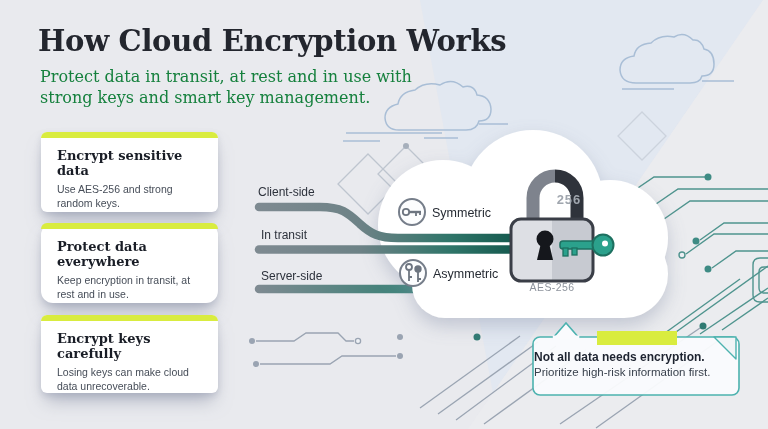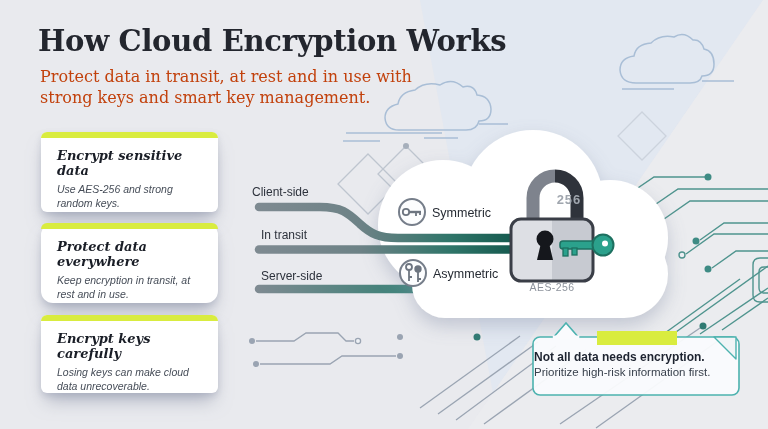--- a/index.html
+++ b/index.html
@@ -5,26 +5,26 @@
   html,body{margin:0;padding:0;}
   .stage{position:relative;width:768px;height:429px;overflow:hidden;
     background:#e9eaee;
     font-family:"Liberation Sans",sans-serif;}
   .scene{position:absolute;inset:0;}
   .abs{position:absolute;}
   
   .title{left:38px;top:24px;font-family:"DejaVu Serif",serif;font-weight:700;
     font-size:29px;color:#23262e;letter-spacing:-0.3px;}
   .subtitle{left:40px;top:66px;font-family:"DejaVu Serif",serif;font-size:16px;
-    color:#c2410c;line-height:1.32;}
+    color:#15803d;line-height:1.32;}
   .subtitle span{display:block;}
   
   .card{left:41px;width:177px;background:#ffffff;border-radius:6px;
     box-shadow:0 12px 18px -5px rgba(128,135,158,.55),0 3px 6px rgba(128,135,158,.25);
-    padding:16px 16px 0 16px;box-sizing:border-box;font-style:italic;}
+    padding:16px 16px 0 16px;box-sizing:border-box;}
   .card .bar{position:absolute;left:0;top:0;right:0;height:6px;
     border-radius:6px 6px 0 0;background:#d9ec3f;}
   .card h3{margin:0 0 4px 0;font-family:"DejaVu Serif",serif;font-size:13px;
     color:#191d26;font-weight:700;}
   .card p{margin:0;font-size:10.5px;line-height:1.35;color:#464d58;}
   .card p span{display:block;}
   .card1{top:132px;height:80px;}
   .card2{top:223px;height:80px;border-radius:12px;}
   .card3{top:315px;height:78px;}
   
@@ -215,21 +215,21 @@
   </div>
   <div class="abs card card3">
     <div class="bar"></div>
     <h3>Encrypt keys carefully</h3>
     <p>
       <span>Losing keys can make cloud</span>
       <span>data unrecoverable.</span>
     </p>
   </div>
 
-  <div class="abs flow-label" style="left:252px;top:185px;">Client-side</div>
+  <div class="abs flow-label" style="left:258px;top:185px;">Client-side</div>
   <div class="abs flow-label" style="left:261px;top:228px;">In transit</div>
   <div class="abs flow-label" style="left:261px;top:269px;">Server-side</div>
 
   <div class="abs type-label" style="left:432px;top:206px;">Symmetric</div>
   <div class="abs type-label" style="left:433px;top:267px;">Asymmetric</div>
 
   <div class="abs shackle-num">256</div>
   <div class="abs lock-caption">AES-256</div>
 
   <div class="abs callout-text">

